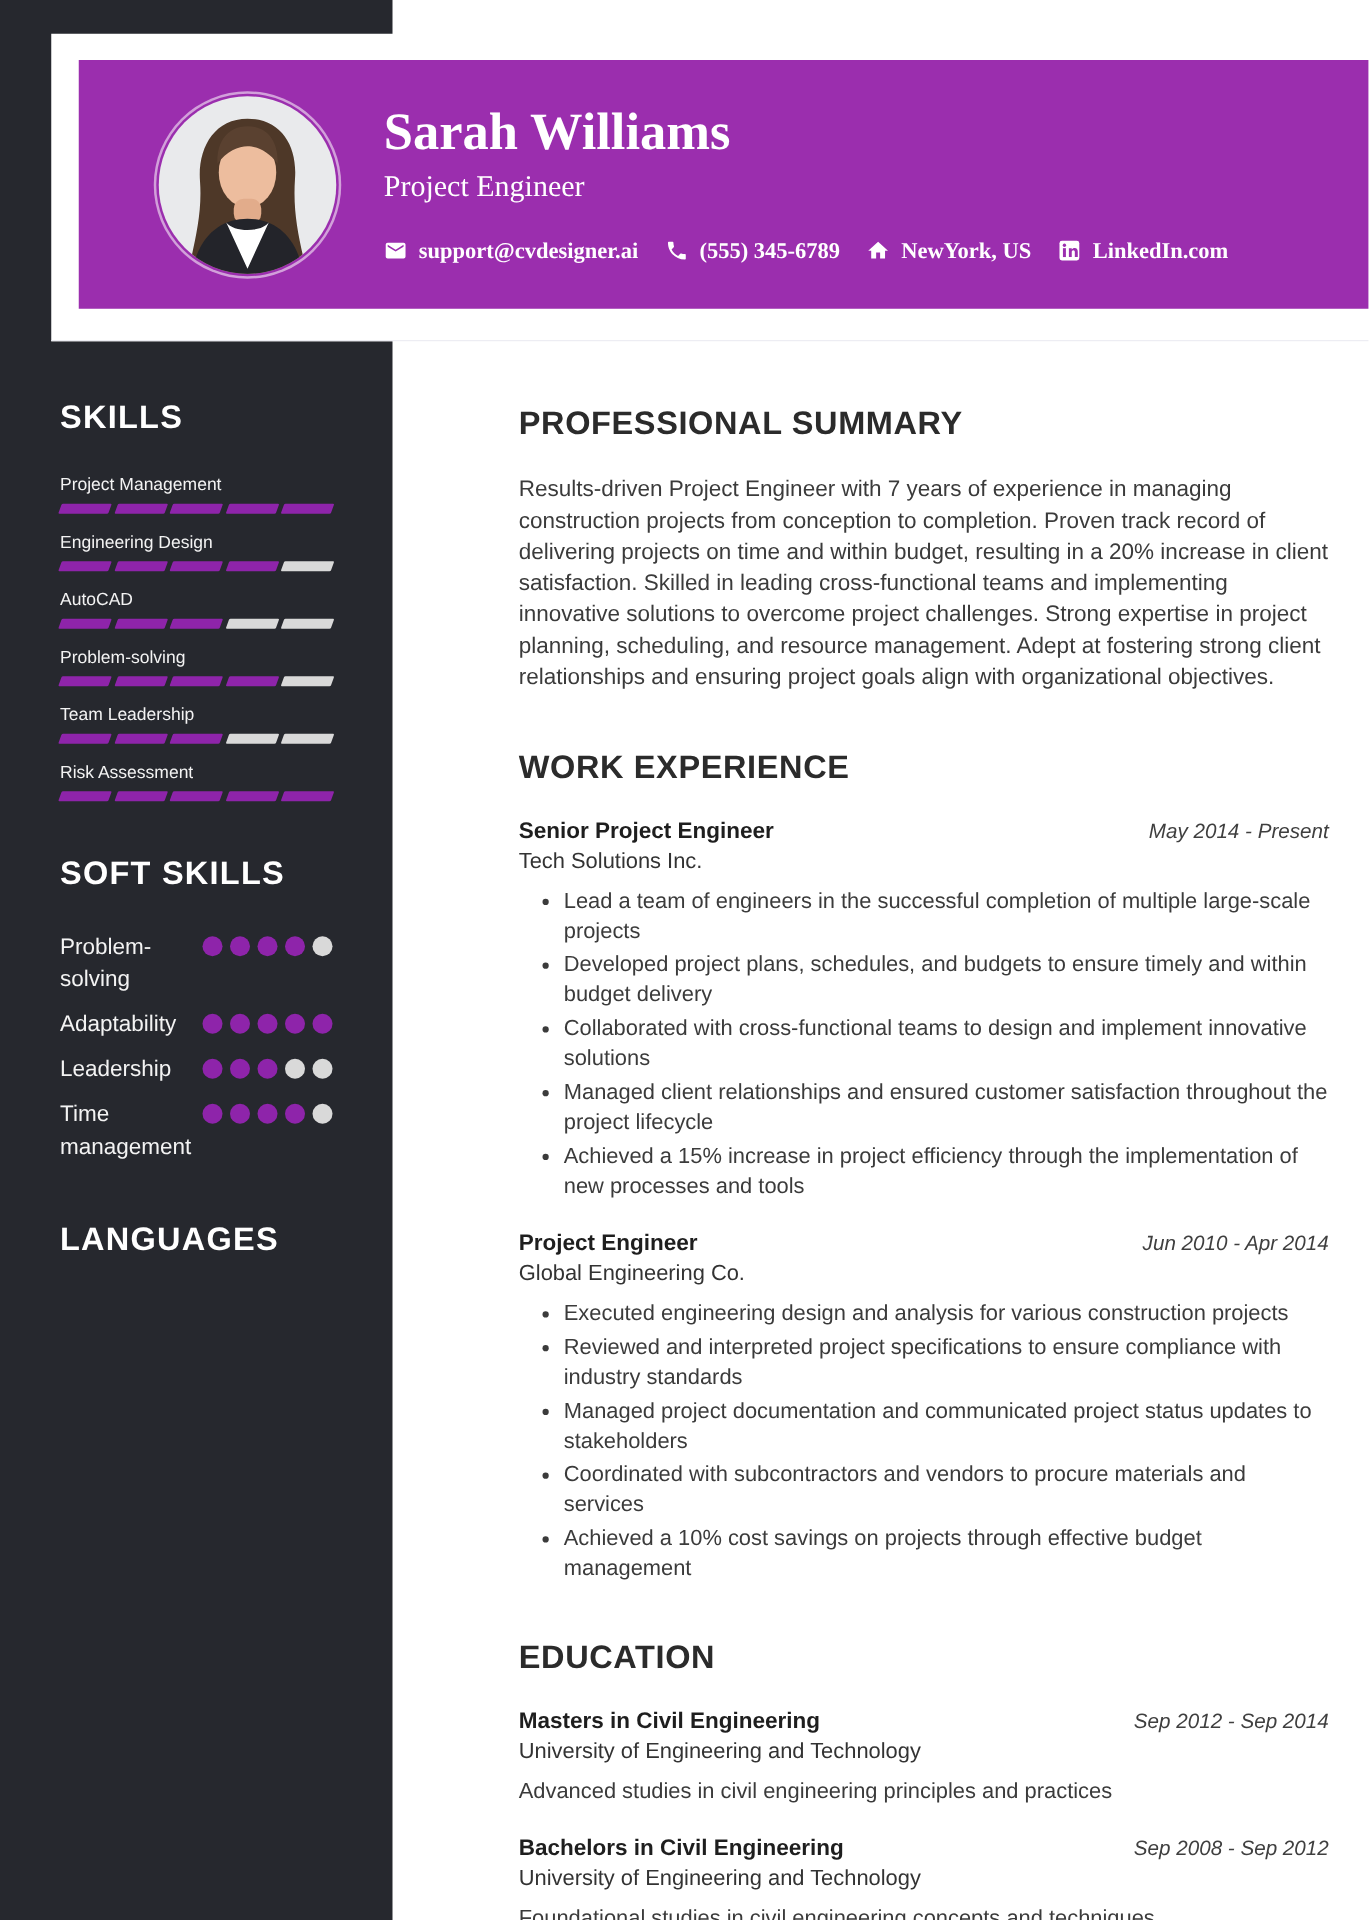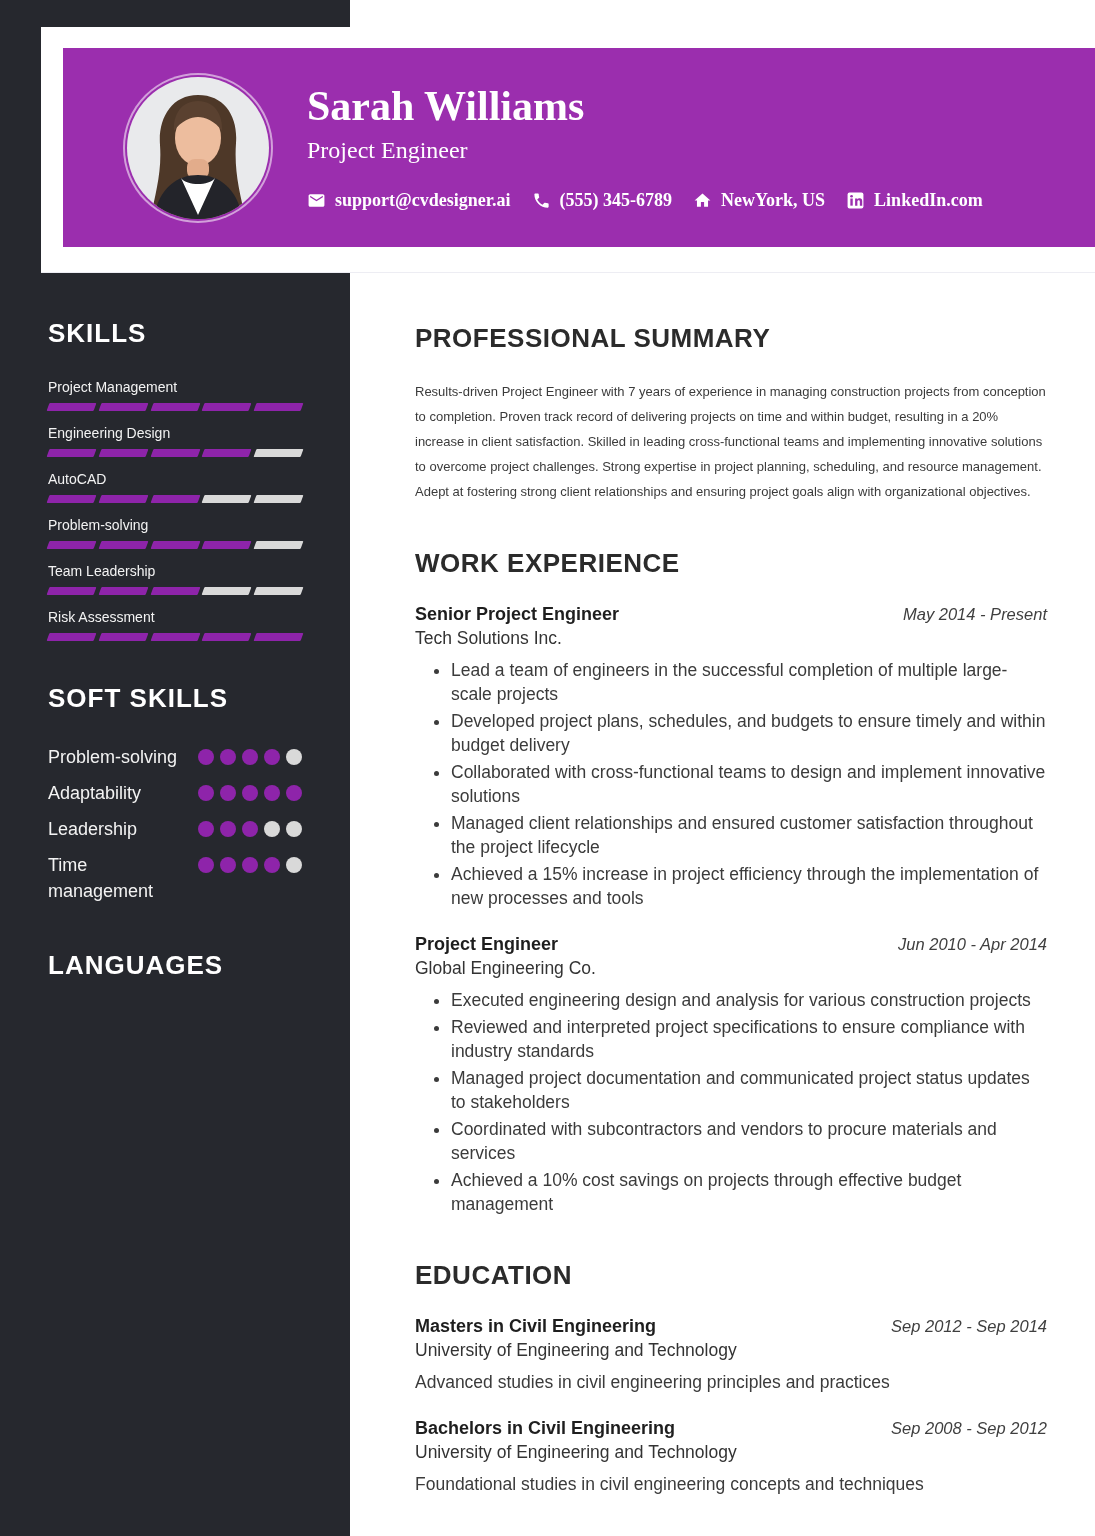--- a/index.html
+++ b/index.html
@@ -8,21 +8,21 @@
     --sidebar-bg:#26282E;
     --seg-empty:#D9D9D9;
     --pill-bg:#9C27B0;
   }
   *{margin:0;padding:0;box-sizing:border-box;}
   html,body{background:#fff;}
   body{font-family:"Liberation Sans", sans-serif;color:#3b3b3b;}
   .page{position:relative;width:1095px;height:1536px;background:#fff;overflow:hidden;}
 
   
-  .sidebar{position:absolute;left:0;top:0;width:350px;height:1536px;background:var(--sidebar-bg);}
+  .sidebar{position:absolute;left:0;top:0;width:314px;height:1536px;background:var(--sidebar-bg);}
   .sidebar-inner{padding:318px 48px 0 48px;color:#fff;}
   .side-heading{font-size:26px;font-weight:700;letter-spacing:1px;color:#fff;margin-bottom:30px;}
   .skill-item{margin-bottom:14px;}
   .skill-label{font-size:14px;color:#f3f3f3;margin-bottom:8px;}
   .skill-bar{display:flex;gap:5px;height:8px;}
   .seg{flex:1;height:8px;background:var(--seg-empty);transform:skewX(-20deg);border-radius:1px;}
   .seg-fill{background:var(--accent);}
   .soft-section{margin-top:42px;}
   .soft-row{display:flex;justify-content:space-between;align-items:flex-start;margin-bottom:10px;}
   .soft-label{font-size:18px;color:#f3f3f3;max-width:132px;line-height:26px;}
@@ -39,26 +39,26 @@
   .avatar{width:146px;height:146px;border-radius:50%;margin-left:62px;flex:0 0 auto;box-shadow:0 0 0 2px rgba(255,255,255,.55);}
   .head-text{margin-left:36px;color:#fff;}
   .person-name{font-size:42px;font-weight:700;line-height:1.05;}
   .person-role{font-size:24px;margin-top:9px;}
   .contact-row{display:flex;align-items:center;gap:21px;margin-top:26px;}
   .contact-item{display:flex;align-items:center;gap:9px;font-size:18px;font-weight:700;}
   .cicon{display:inline-flex;width:19px;height:19px;flex:0 0 auto;}
   .cicon svg{width:100%;height:100%;}
 
   
-  .main{position:absolute;left:366px;top:273px;right:0;bottom:0;padding:50px 48px 0 49px;}
+  .main{position:absolute;left:366px;top:273px;right:0;bottom:0;padding:50px 32px 0 49px;}
   .main-heading{font-size:26px;font-weight:700;color:#2b2b2b;letter-spacing:.5px;margin-bottom:25px;}
   .section{margin-bottom:44px;}
-  .summary-text{font-size:13px;line-height:25px;color:#3b3b3b;}
+  .summary-text{font-size:18px;line-height:25px;color:#3b3b3b;}
   .entry{margin-bottom:24px;}
-  .entry-head{display:flex;justify-content:space-between;align-items:center;}
+  .entry-head{display:flex;justify-content:space-between;align-items:flex-end;}
   .entry-title{font-size:18px;font-weight:700;color:#1e1e1e;}
   .entry-dates{font-size:16.5px;font-style:italic;color:#3f3f3f;white-space:nowrap;}
   .entry-sub{font-size:17.5px;color:#333;margin-top:3px;}
   .bullets{margin:9px 0 0 0;padding-left:36px;list-style:disc;}
   .bullets li{font-size:17.5px;line-height:24px;color:#3b3b3b;margin-bottom:3px;}
   .edu-desc{font-size:17.5px;color:#3b3b3b;margin-top:9px;line-height:24px;}
 </style>
 </head>
 <body>
 

